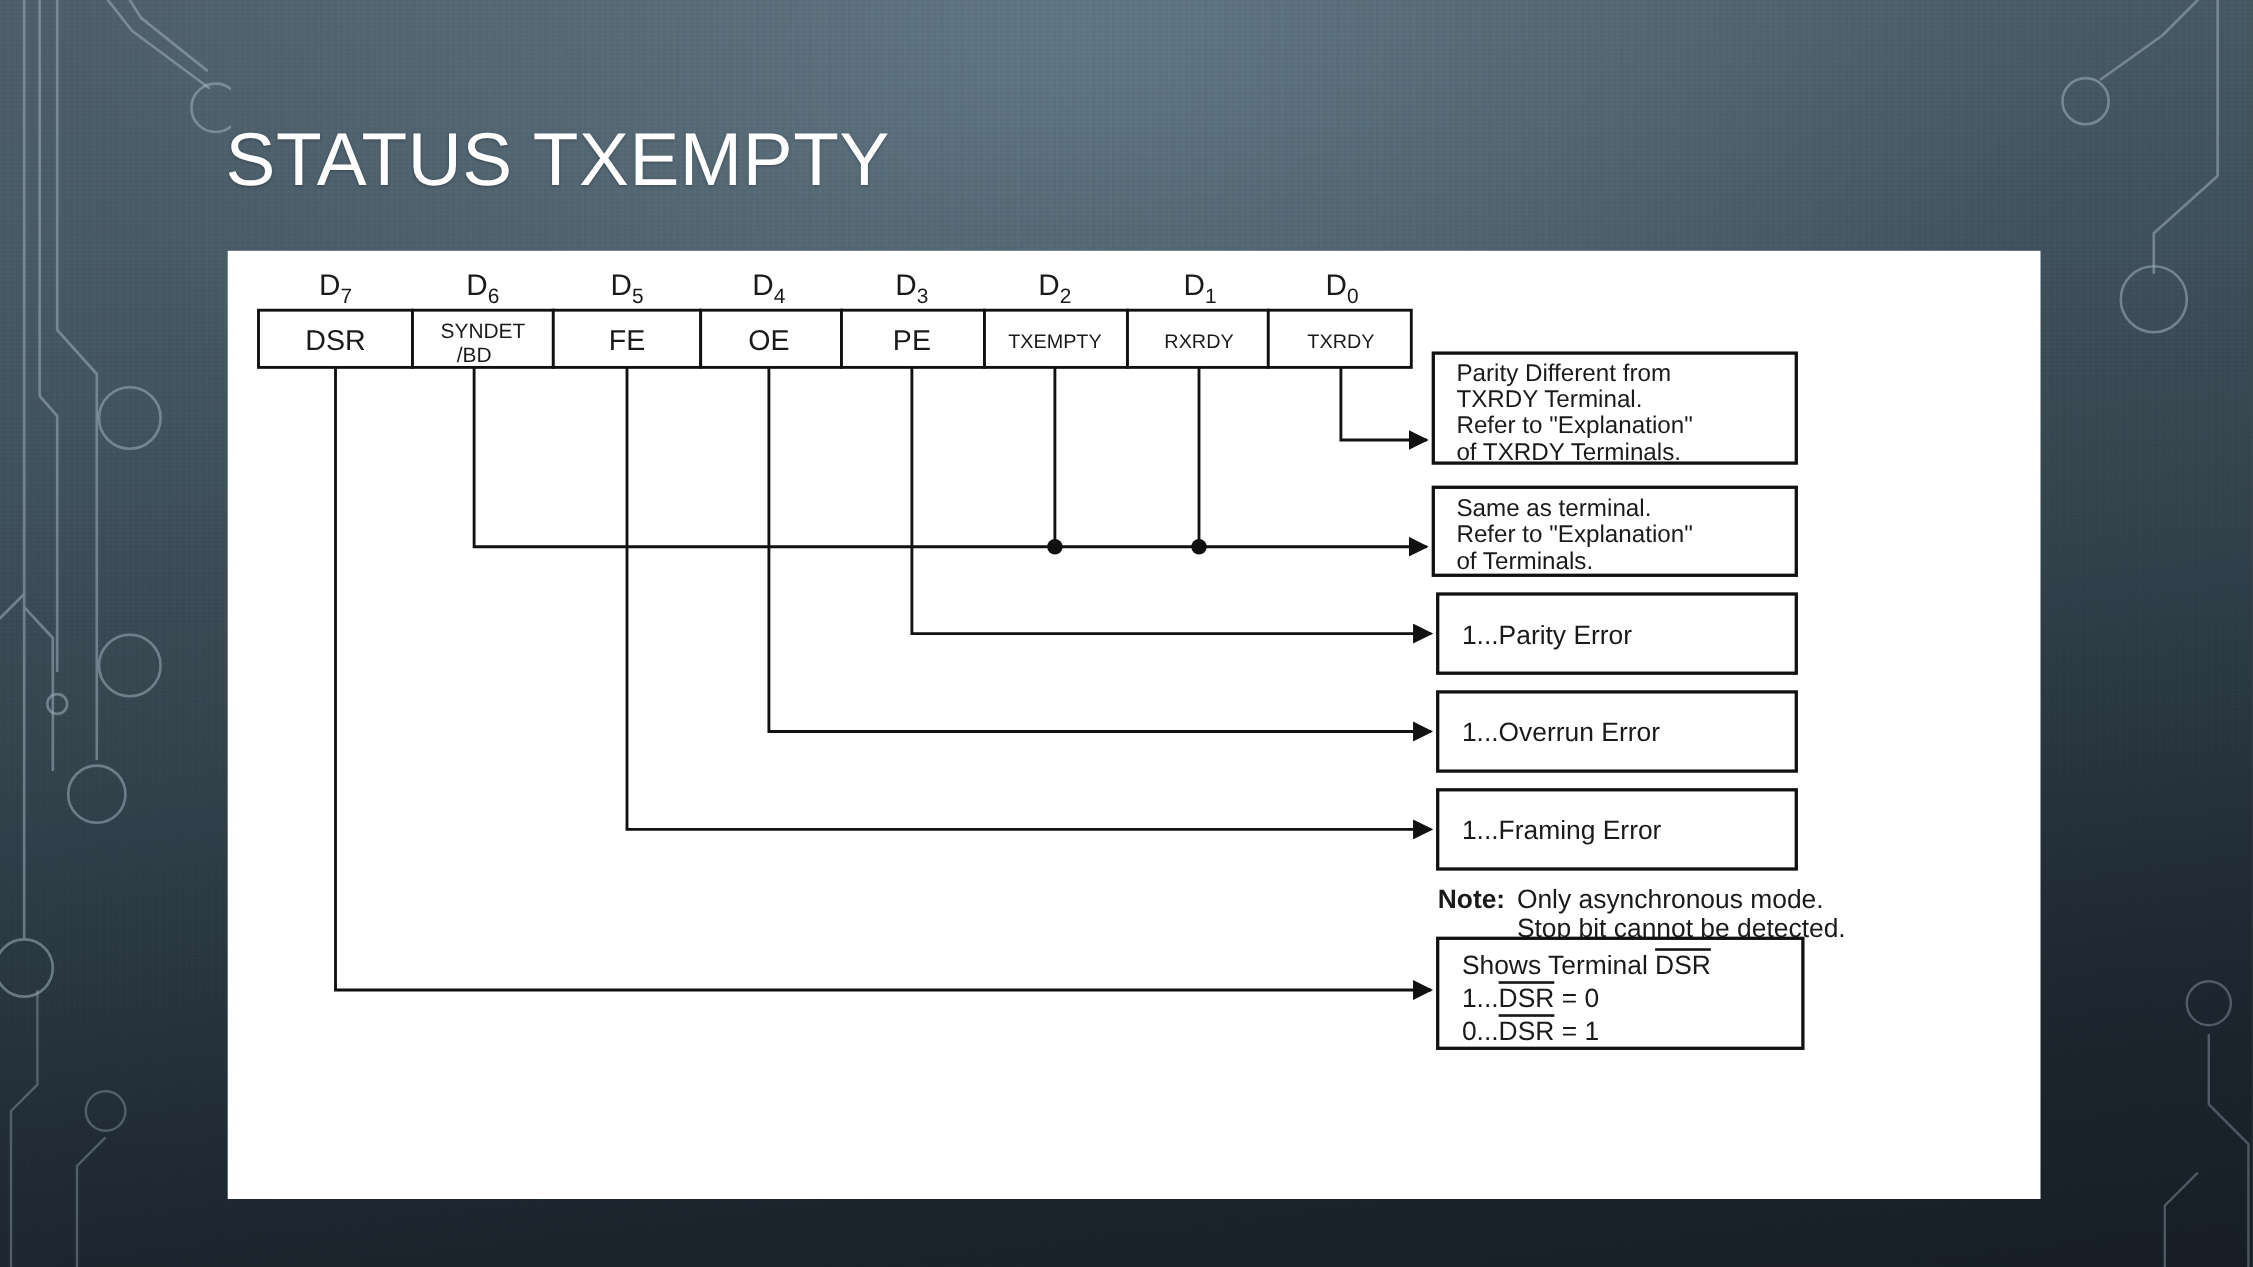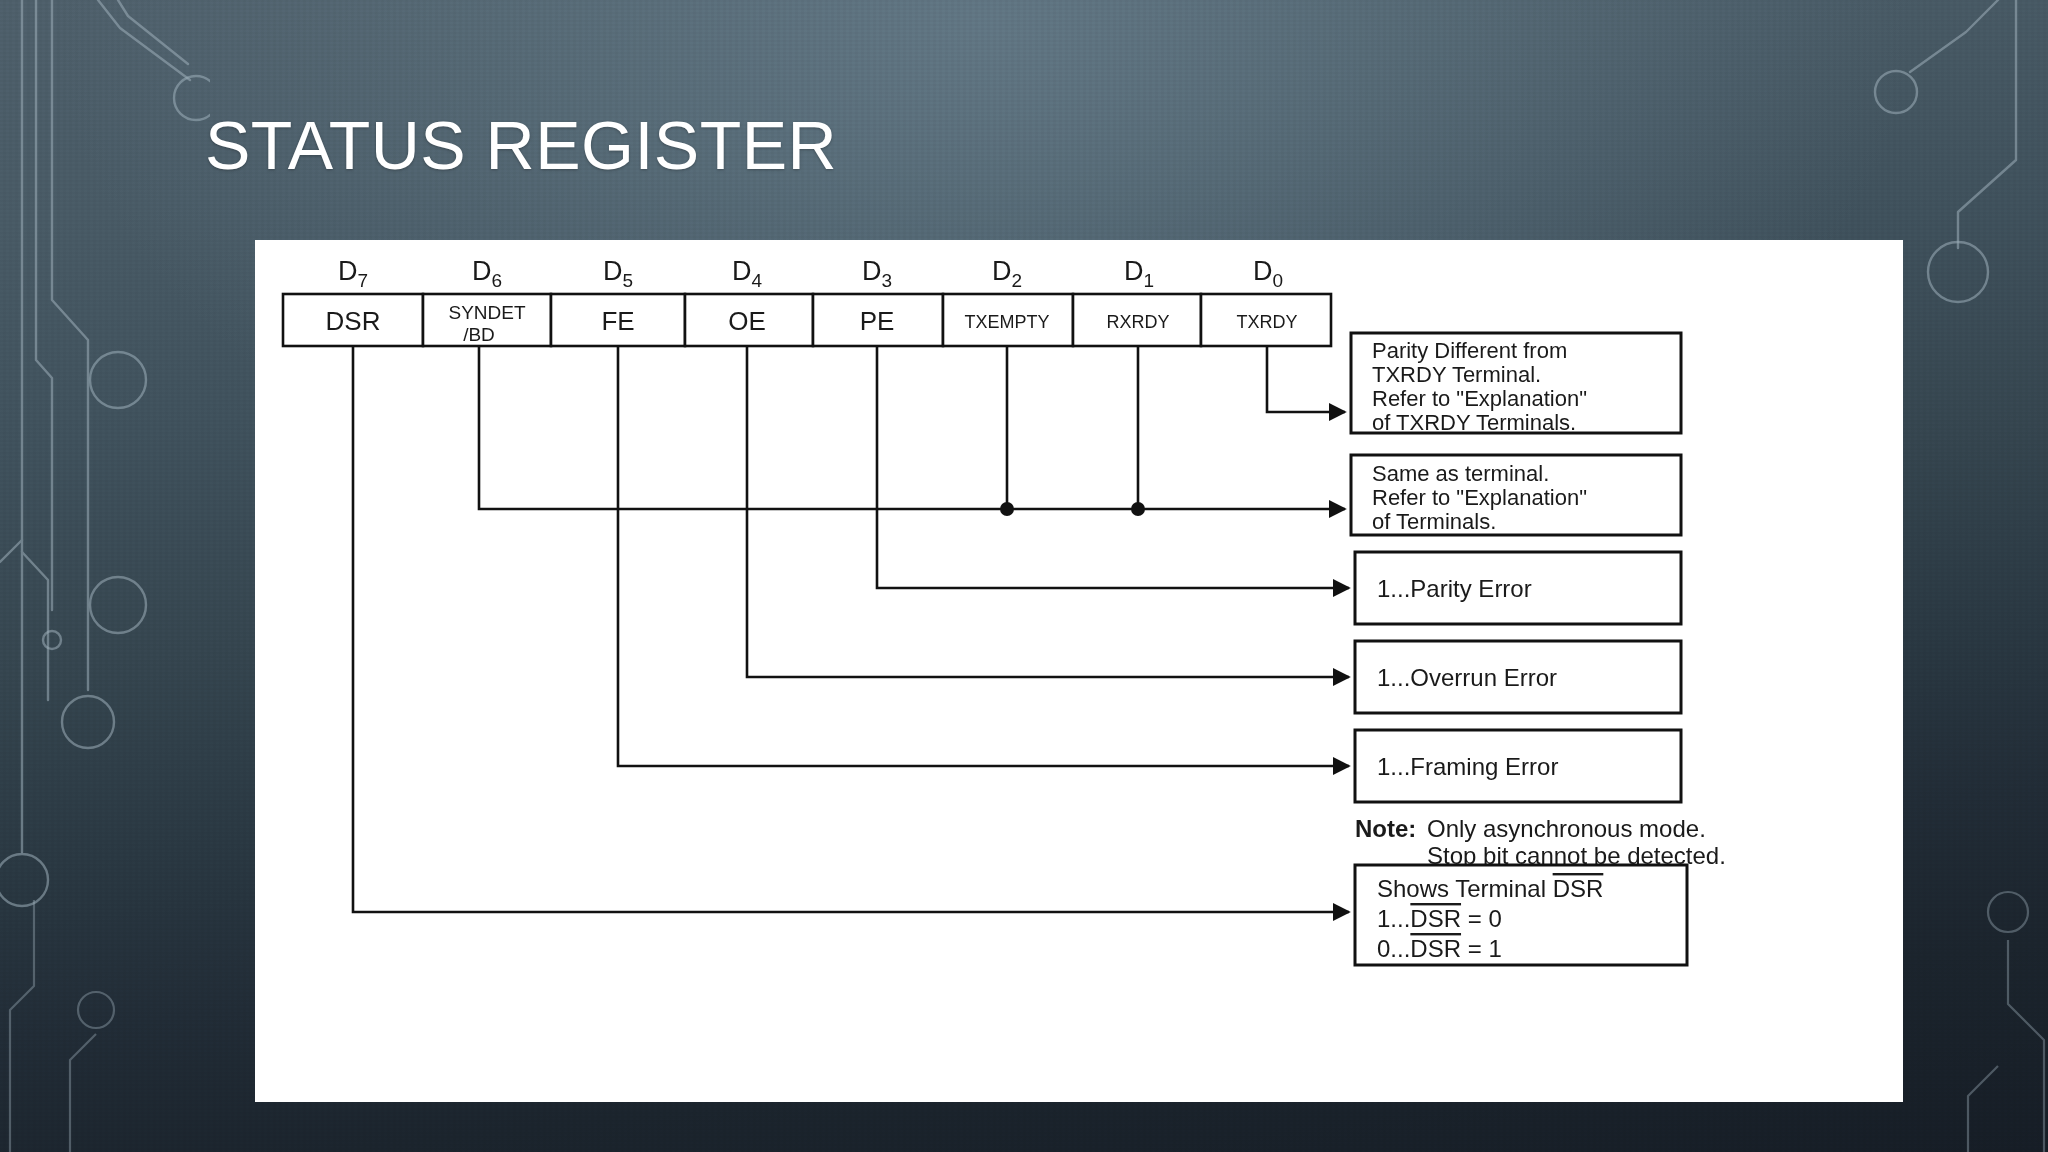--- a/index.html
+++ b/index.html
@@ -46,24 +46,23 @@
     letter-spacing:0.5px;
     color:#ffffff;
     font-family:"Liberation Sans", sans-serif;
     white-space:nowrap;
     text-shadow:0 1px 3px rgba(0,0,0,0.28);
   }
 
   
   #figure-panel {
     position:absolute;
-    left:207px; top:240px;
+    left:207px; top:228px;
     width:1648px; height:862px;
     background:#ffffff;
-    margin-left:48px;
   }
   #figure-svg { display:block; width:1648px; height:862px; }
 
   .fig-text {
     font-family:"Liberation Sans", sans-serif;
     fill:#1a1a1a;
   }
 </style>
 </head>
 <body>
@@ -106,21 +105,21 @@
     <circle cx="48" cy="92" r="21"></circle>
     <circle cx="110" cy="272" r="30"></circle>
   </g>
   <g fill="none" stroke="#9fb0bb" stroke-width="2.2" opacity="0.40" stroke-linejoin="round">
     <path d="M196 1152 V1040 L160 1004 V940"></path>
     <path d="M120 1152 V1096 L150 1066"></path>
     <circle cx="160" cy="912" r="20"></circle>
   </g>
 </svg>
 
-<div id="page-title">STATUS REGISTER</div>
+<div id="page-title">STATUS TXEMPTY</div>
 
 <div id="figure-panel">
 <svg id="figure-svg" viewBox="0 0 1648 862">
 
   <defs>
     <marker id="arrow" viewBox="0 0 10 10" refX="9" refY="5" markerWidth="7" markerHeight="7" orient="auto-start-reverse">
       <path d="M 0 0 L 10 5 L 0 10 z" fill="#111"></path>
     </marker>
   </defs>
 

